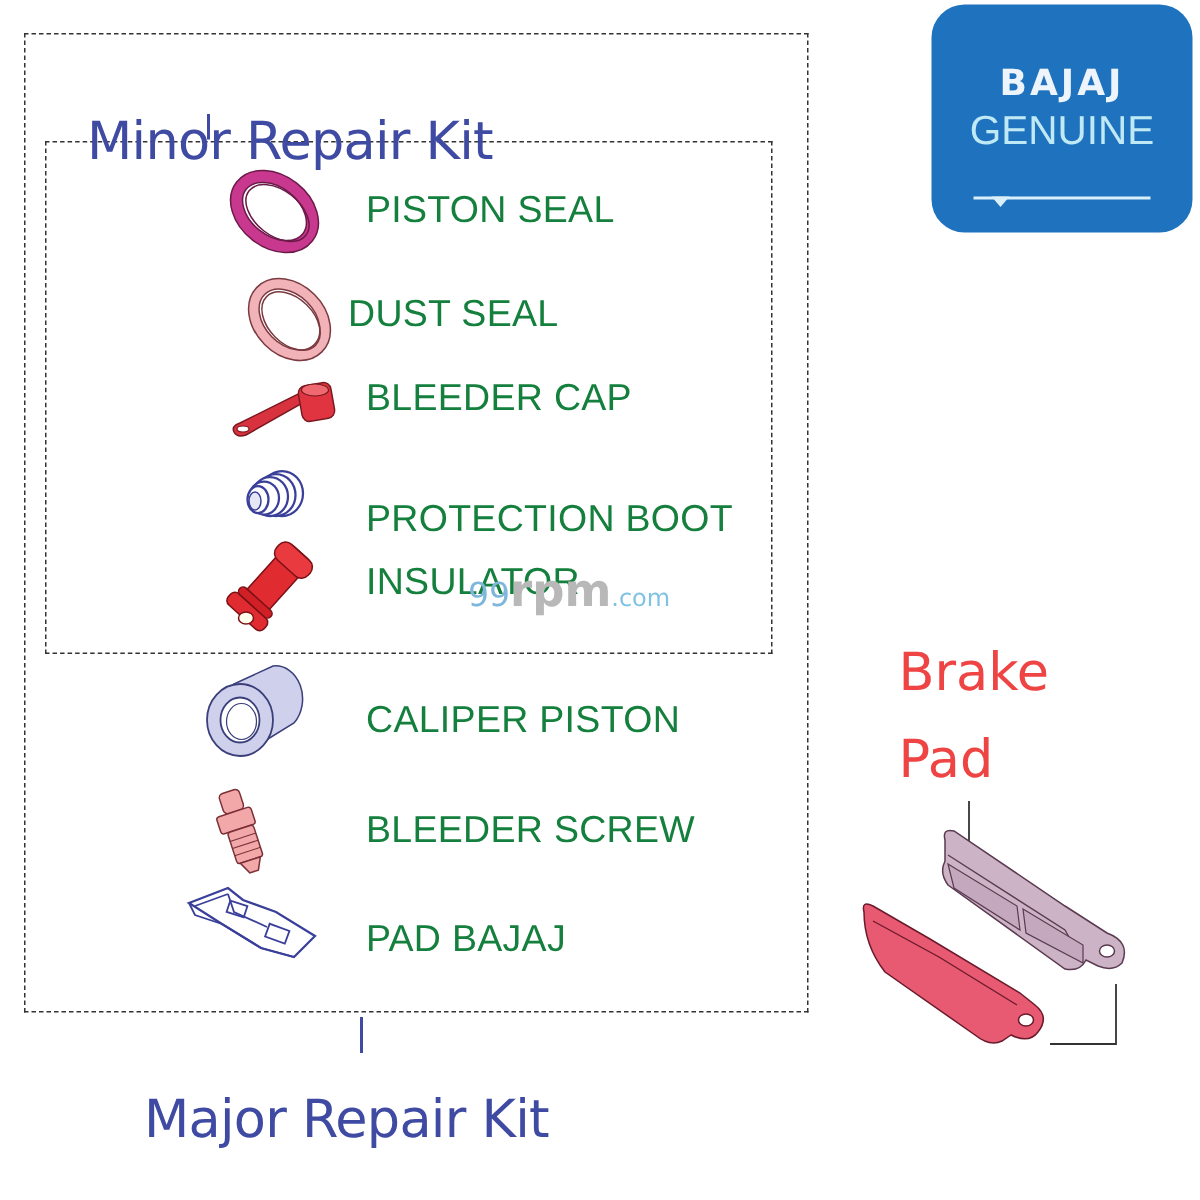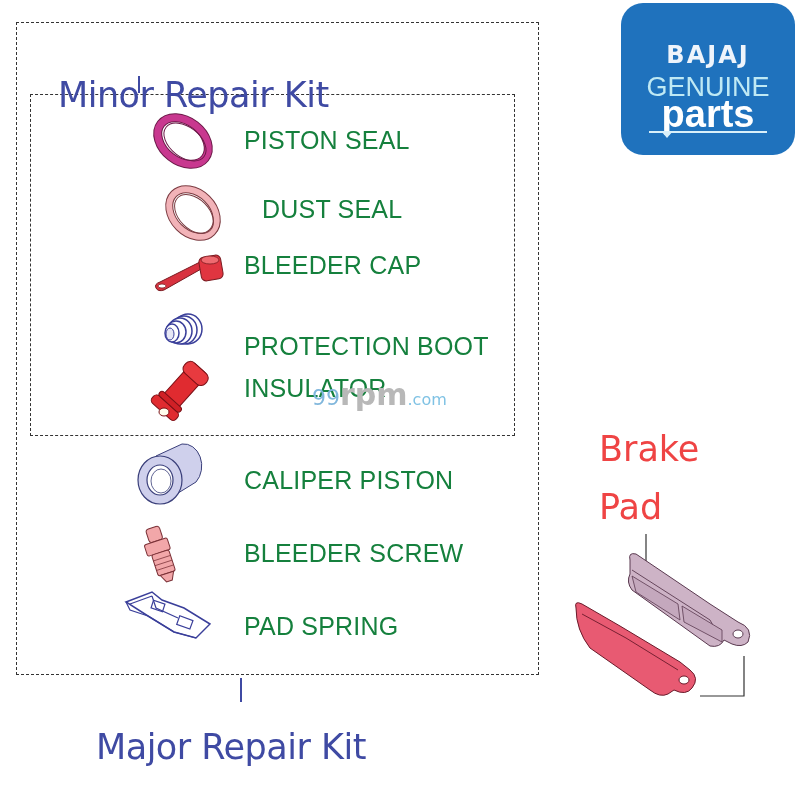--- a/index.html
+++ b/index.html
@@ -39,21 +39,21 @@
     <ellipse cx="33" cy="33" rx="28" ry="20" transform="rotate(38 33 33)" fill="none" stroke="#c8388f" stroke-width="7"></ellipse>
     <ellipse cx="35" cy="34" rx="24" ry="15" transform="rotate(38 35 34)" fill="none" stroke="#6b1a48" stroke-width="1"></ellipse>
   </svg>
   <div class="abs part-label" style="left:244px; top:128px;">PISTON SEAL</div>
 
   <svg style="left:160px; top:180px;" width="70" height="66" viewBox="0 0 70 66">
     <ellipse cx="33" cy="33" rx="27" ry="20" transform="rotate(45 33 33)" fill="none" stroke="#7a3a40" stroke-width="8"></ellipse>
     <ellipse cx="33" cy="33" rx="27" ry="20" transform="rotate(45 33 33)" fill="none" stroke="#f2b3b8" stroke-width="6"></ellipse>
     <ellipse cx="34" cy="34" rx="23" ry="15" transform="rotate(45 34 34)" fill="none" stroke="#7a3a40" stroke-width="1"></ellipse>
   </svg>
-  <div class="abs part-label" style="left:262px; top:197px;">DUST SEAL</div>
+  <div class="abs part-label" style="left:232px; top:197px;">DUST SEAL</div>
 
   <svg style="left:152px; top:252px;" width="76" height="44" viewBox="0 0 76 44">
     <path d="M4 36 Q2 32 8 30 L52 8 L58 12 L12 38 Q6 40 4 36 Z" fill="#d8323f" stroke="#7a1a20" stroke-width="1"></path>
     <ellipse cx="10" cy="34" rx="4" ry="2" fill="#fff" stroke="#7a1a20" stroke-width="0.8"></ellipse>
     <rect x="48" y="4" width="22" height="24" rx="5" fill="#e03540" stroke="#7a1a20" stroke-width="1" transform="rotate(-10 59 16)"></rect>
     <ellipse cx="58" cy="8" rx="9" ry="4" fill="#ef6a70" stroke="#7a1a20" stroke-width="0.8"></ellipse>
   </svg>
   <div class="abs part-label" style="left:244px; top:253px;">BLEEDER CAP</div>
 
   <svg style="left:160px; top:310px;" width="48" height="42" viewBox="0 0 48 42">
@@ -104,30 +104,29 @@
   <div class="abs part-label" style="left:244px; top:541px;">BLEEDER SCREW</div>
 
   <svg style="left:122px; top:588px;" width="92" height="56" viewBox="0 0 92 56">
     <path d="M4 14 L30 4 L40 12 L62 20 L88 36 L74 50 L52 44 L26 28 Z" fill="#ffffff" stroke="#3a3f9a" stroke-width="1.5"></path>
     <path d="M8 16 L30 8 M30 8 L34 20 L56 30" fill="none" stroke="#3a3f9a" stroke-width="1.2"></path>
     <rect x="30" y="14" width="12" height="8" fill="none" stroke="#3a3f9a" stroke-width="1.2" transform="rotate(18 36 18)"></rect>
     <rect x="56" y="30" width="14" height="9" fill="none" stroke="#3a3f9a" stroke-width="1.2" transform="rotate(20 63 34)"></rect>
     <path d="M26 28 L52 44 L74 50" fill="none" stroke="#3a3f9a" stroke-width="1.2"></path>
     <path d="M4 14 L8 22 L26 28" fill="none" stroke="#3a3f9a" stroke-width="1.2"></path>
   </svg>
-  <div class="abs part-label" style="left:244px; top:614px;">PAD SPRING</div>
+  <div class="abs part-label" style="left:244px; top:614px;">PAD BAJAJ</div>
 </div>
 
 <div class="abs leader" style="left:240px; top:678px; width:2px; height:24px;"></div>
 <div class="abs kit-title" style="left:96px; top:730px;">Major Repair Kit</div>
 
 <div class="abs logo">
   <div class="abs logo-bajaj">BAJAJ</div>
   <div class="abs logo-genuine">GENUINE</div>
-  <div class="abs logo-parts">parts</div>
   <div class="abs logo-underline"></div>
   <svg style="left:40px; top:128px;" width="12" height="8" viewBox="0 0 12 8">
     <path d="M0 0 L6 7 L12 0 Z" fill="#d9f0fa"></path>
   </svg>
 </div>
 
 <div class="abs pad-title" style="left:599px; top:432px;">Brake</div>
 <div class="abs pad-title" style="left:599px; top:490px;">Pad</div>
 
 <svg style="left:560px; top:530px;" width="240" height="180" viewBox="0 0 240 180">

